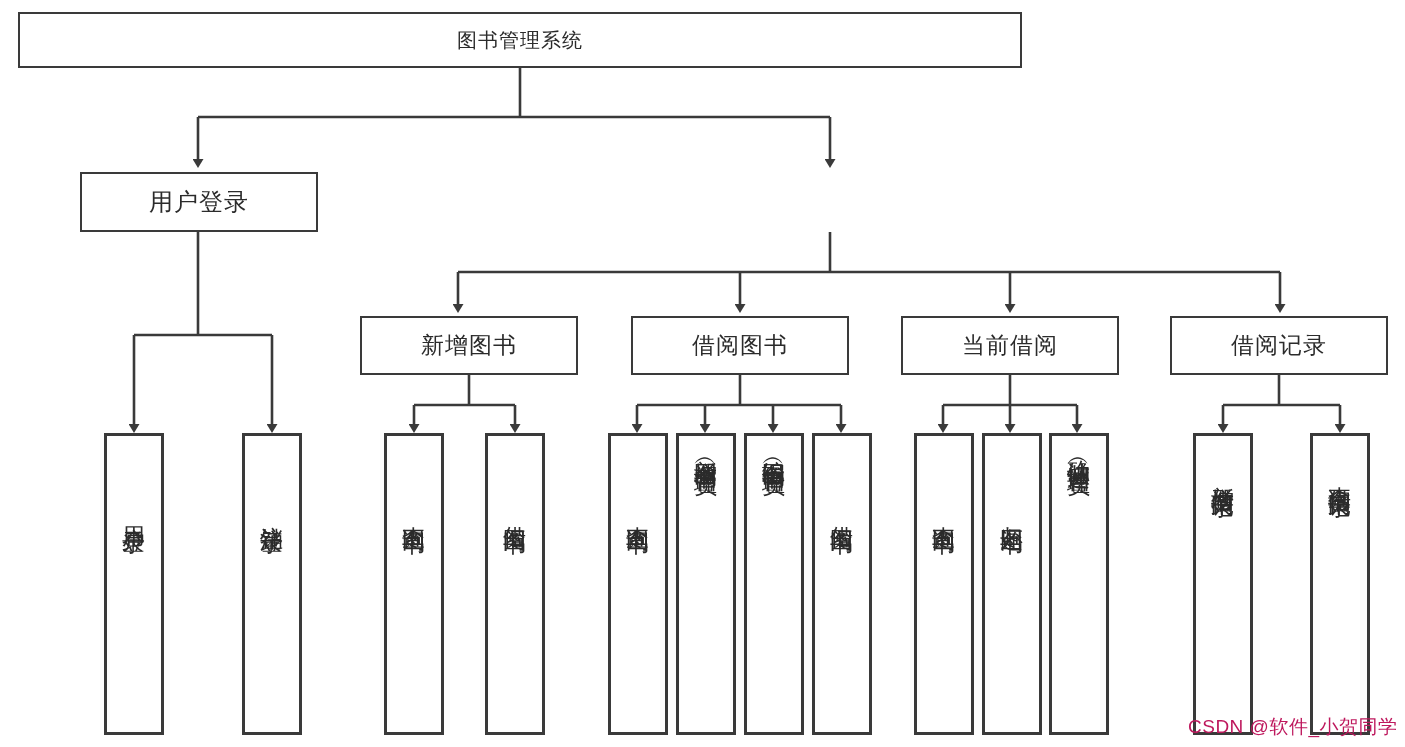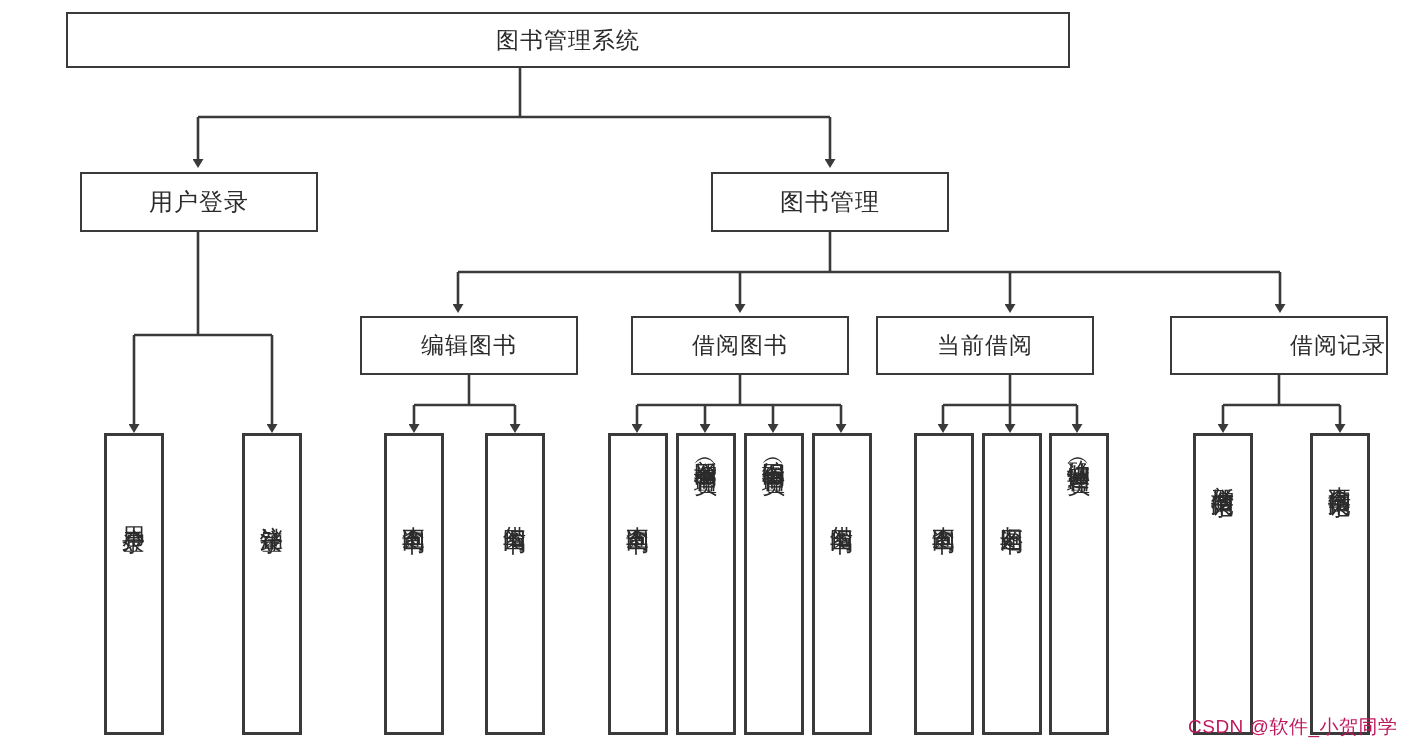--- a/index.html
+++ b/index.html
@@ -22,22 +22,21 @@
     box-sizing: border-box;
     border: 2.5px solid #3a3a3a;
     background: #ffffff;
     display: flex;
     align-items: center;
     justify-content: center;
     color: #2b2b2b;
   }
   .node.root {
     border-width: 2.5px;
-    font-size: 23px;
-    margin-left: 48px;
+    font-size: 20px;
   }
   .node.level2 {
     font-size: 24px;
   }
   .node.level3 {
     font-size: 23px;
   }
   .node.leaf {
     font-size: 23px;
     border-width: 3px;
@@ -132,37 +131,34 @@
   </svg>
 
   <div class="node root" style="left:18px; top:12px; width:1004px; height:56px;">
     <span class="label">图书管理系统</span>
   </div>
 
   <div class="node level2" style="left:80px; top:172px; width:238px; height:60px;">
     <span class="label">用户登录</span>
   </div>
 
-  <div class="node level2" style="left:711px; top:172px; width:238px; height:60px;">
-    <span class="label">图书管理</span>
-  </div>
 
   <div class="node level3" style="left:360px; top:316px; width:218px; height:59px;">
-    <span class="label">编辑图书</span>
+    <span class="label">新增图书</span>
   </div>
 
   <div class="node level3" style="left:631px; top:316px; width:218px; height:59px;">
     <span class="label">借阅图书</span>
   </div>
 
-  <div class="node level3" style="left:876px; top:316px; width:218px; height:59px;">
+  <div class="node level3" style="left:901px; top:316px; width:218px; height:59px;">
     <span class="label">当前借阅</span>
   </div>
 
-  <div class="node level3" style="left:1170px; top:316px; width:218px; height:59px;justify-content:flex-end;">
+  <div class="node level3" style="left:1170px; top:316px; width:218px; height:59px;">
     <span class="label">借阅记录</span>
   </div>
 
   <div class="node leaf center" style="left:104px; top:433px; width:60px; height:302px; padding-top:72px;">
     <span class="vtext">用户登录</span>
   </div>
 
   <div class="node leaf center" style="left:242px; top:433px; width:60px; height:302px; padding-top:72px;">
     <span class="vtext">注销登录</span>
   </div>

